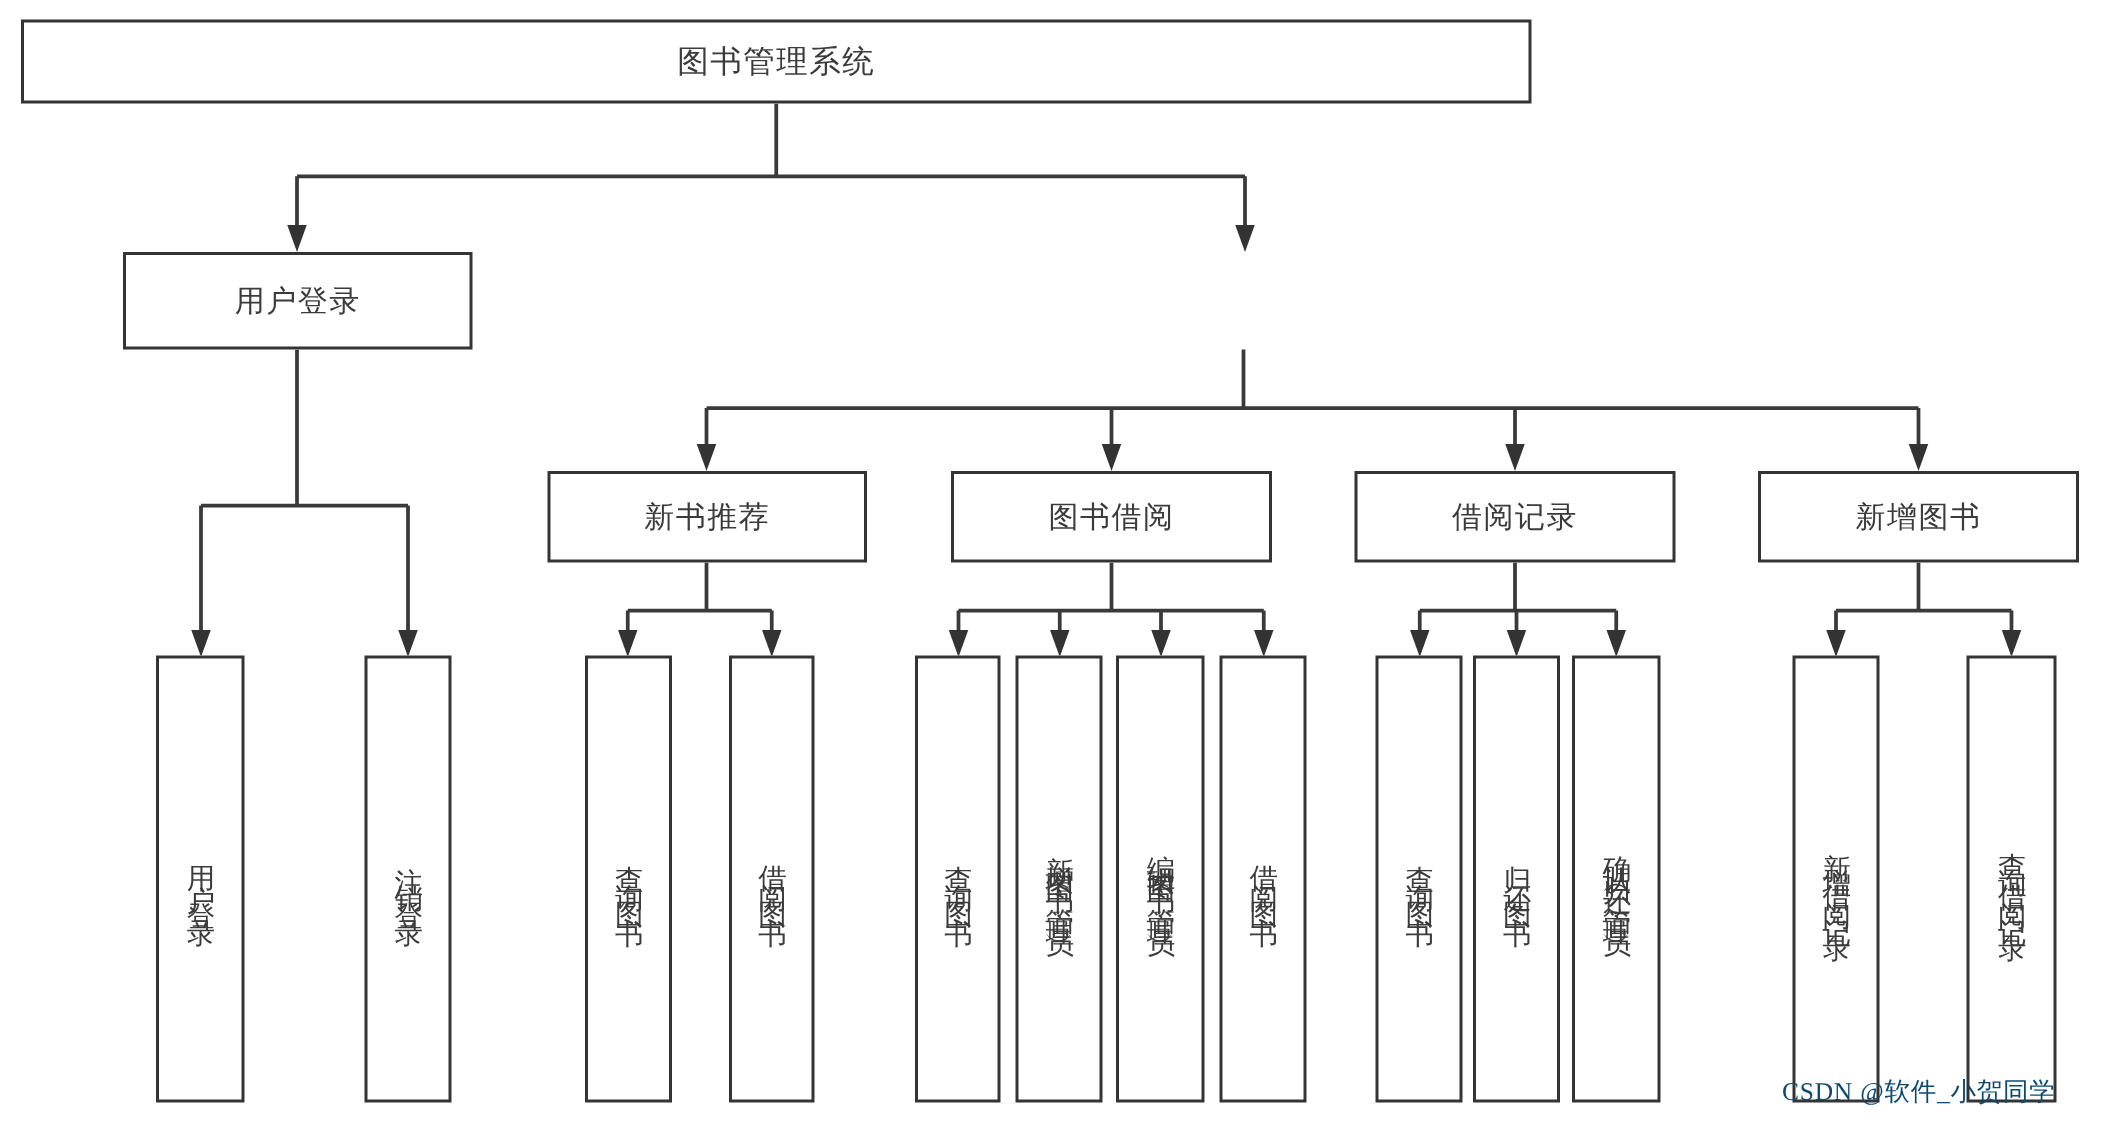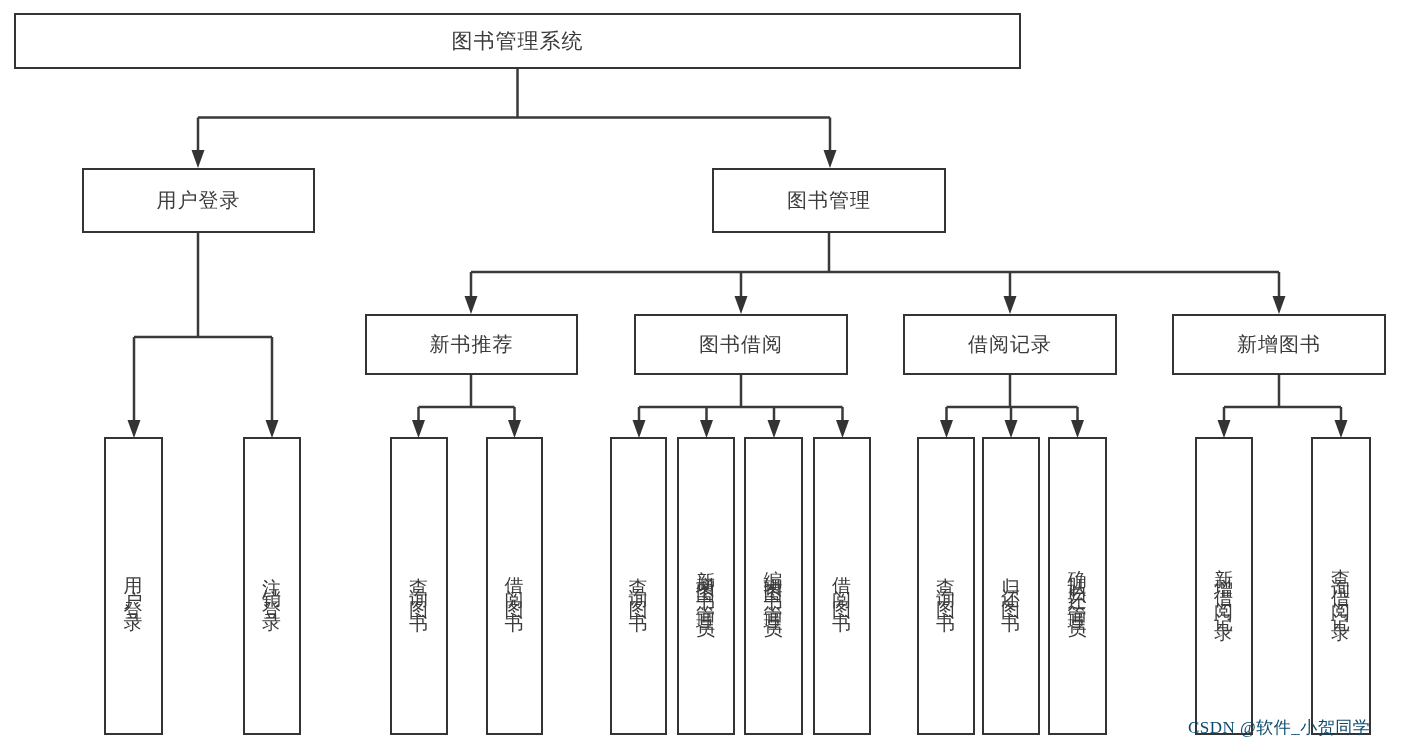--- a/index.html
+++ b/index.html
@@ -100,23 +100,20 @@
     <polygon points="1334.5,420 1347.5,420 1341,438"></polygon>
   </svg>
 
   <div class="node node-h node-root" id="n-root">
     <span>图书管理系统</span>
   </div>
 
   <div class="node node-h" id="n-user-login">
     <span>用户登录</span>
   </div>
-  <div class="node node-h" id="n-book-mgmt">
-    <span>图书管理</span>
-  </div>
 
   <div class="node node-h" id="n-borrow">
     <span>图书借阅</span>
   </div>
   <div class="node node-h" id="n-new-book">
     <span>新书推荐</span>
   </div>
   <div class="node node-h" id="n-current">
     <span>借阅记录</span>
   </div>

